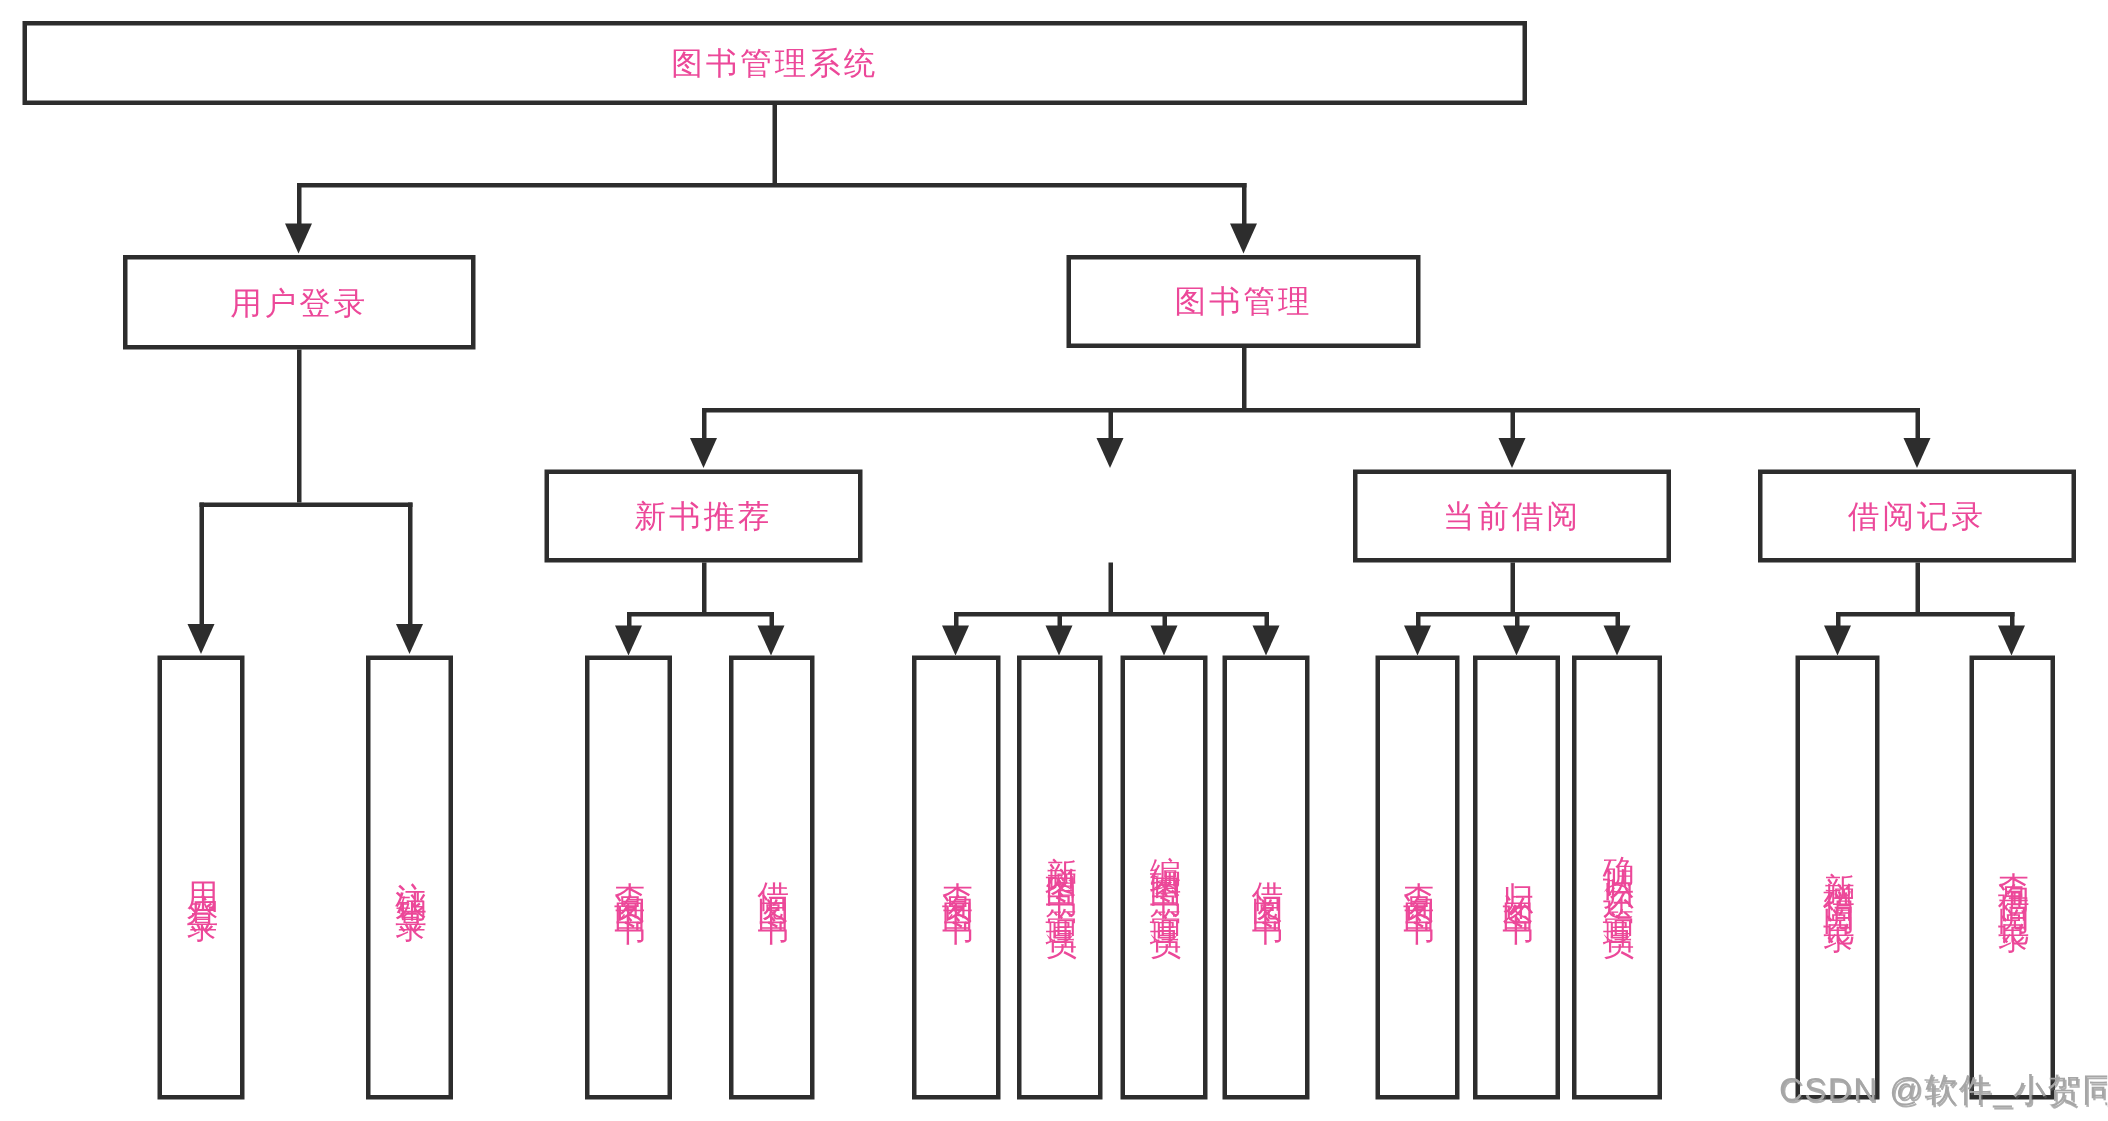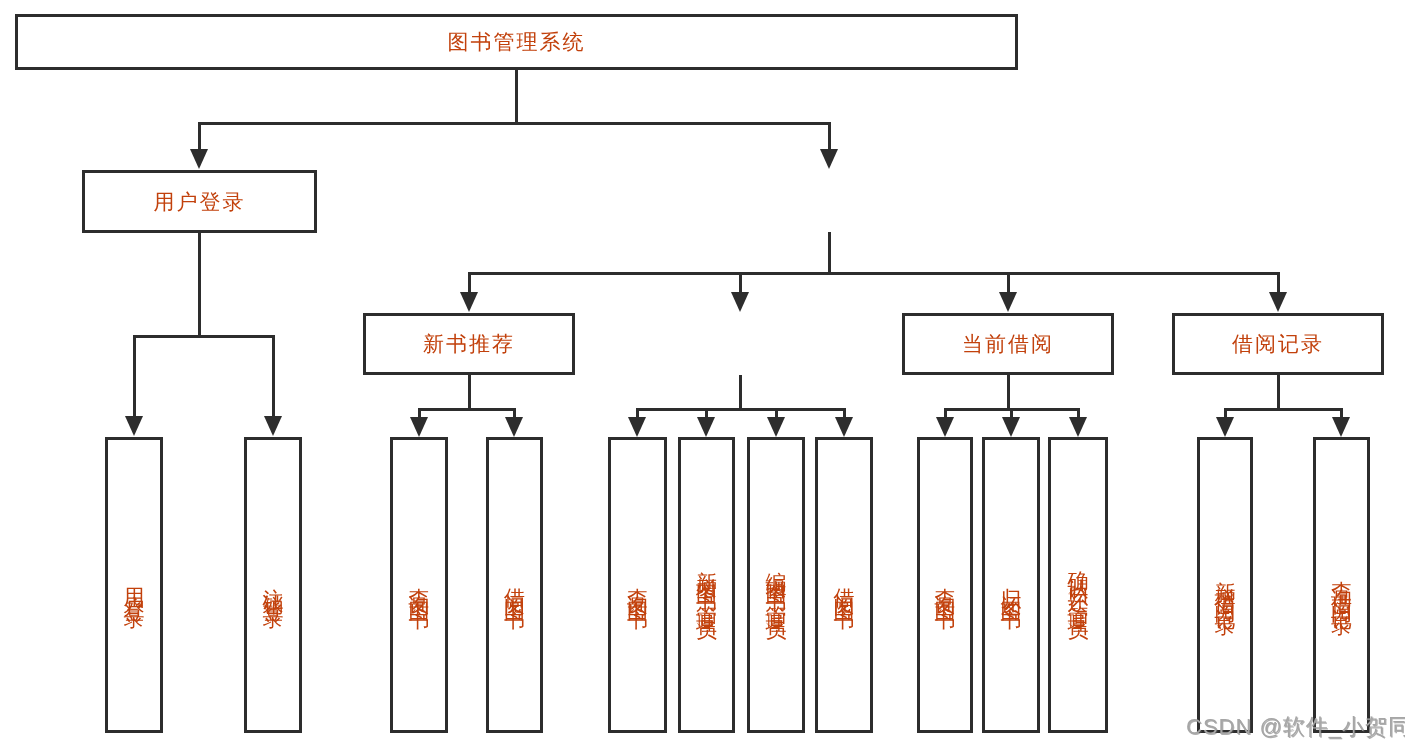--- a/index.html
+++ b/index.html
@@ -12,21 +12,21 @@
   }
   .box{
     position:absolute;
     box-sizing:border-box;
     border:3px solid #2d2d2d;
     background:#ffffff;
     display:flex;
     align-items:center;
     justify-content:center;
     font-size:21px;
-    color:#c2410c;
+    color:#ec4899;
     letter-spacing:2px;
     text-align:center;
   }
   .vbox{
     writing-mode:vertical-rl;
     text-orientation:mixed;
     letter-spacing:7px;
     line-height:1.15;
     font-size:21px;
   }
@@ -57,20 +57,21 @@
   <div class="box" style="left:15px;top:14px;width:1003px;height:56px;">图书管理系统</div>
 
   <div class="vline" style="left:515px;top:70px;height:52px;"></div>
   <div class="hline" style="left:198px;top:122px;width:633px;"></div>
   <div class="vline" style="left:198px;top:122px;height:28px;"></div>
   <div class="arrowhead" style="left:190px;top:149px;"></div>
   <div class="vline" style="left:828px;top:122px;height:28px;"></div>
   <div class="arrowhead" style="left:820px;top:149px;"></div>
 
   <div class="box" style="left:82px;top:170px;width:235px;height:63px;">用户登录</div>
+  <div class="box" style="left:711px;top:170px;width:236px;height:62px;">图书管理</div>
 
   <div class="vline" style="left:198px;top:233px;height:102px;"></div>
   <div class="hline" style="left:133px;top:335px;width:142px;"></div>
   <div class="vline" style="left:133px;top:335px;height:82px;"></div>
   <div class="arrowhead" style="left:125px;top:416px;"></div>
   <div class="vline" style="left:272px;top:335px;height:82px;"></div>
   <div class="arrowhead" style="left:264px;top:416px;"></div>
 
   <div class="vline" style="left:828px;top:232px;height:42px;"></div>
   <div class="hline" style="left:468px;top:272px;width:812px;"></div>

